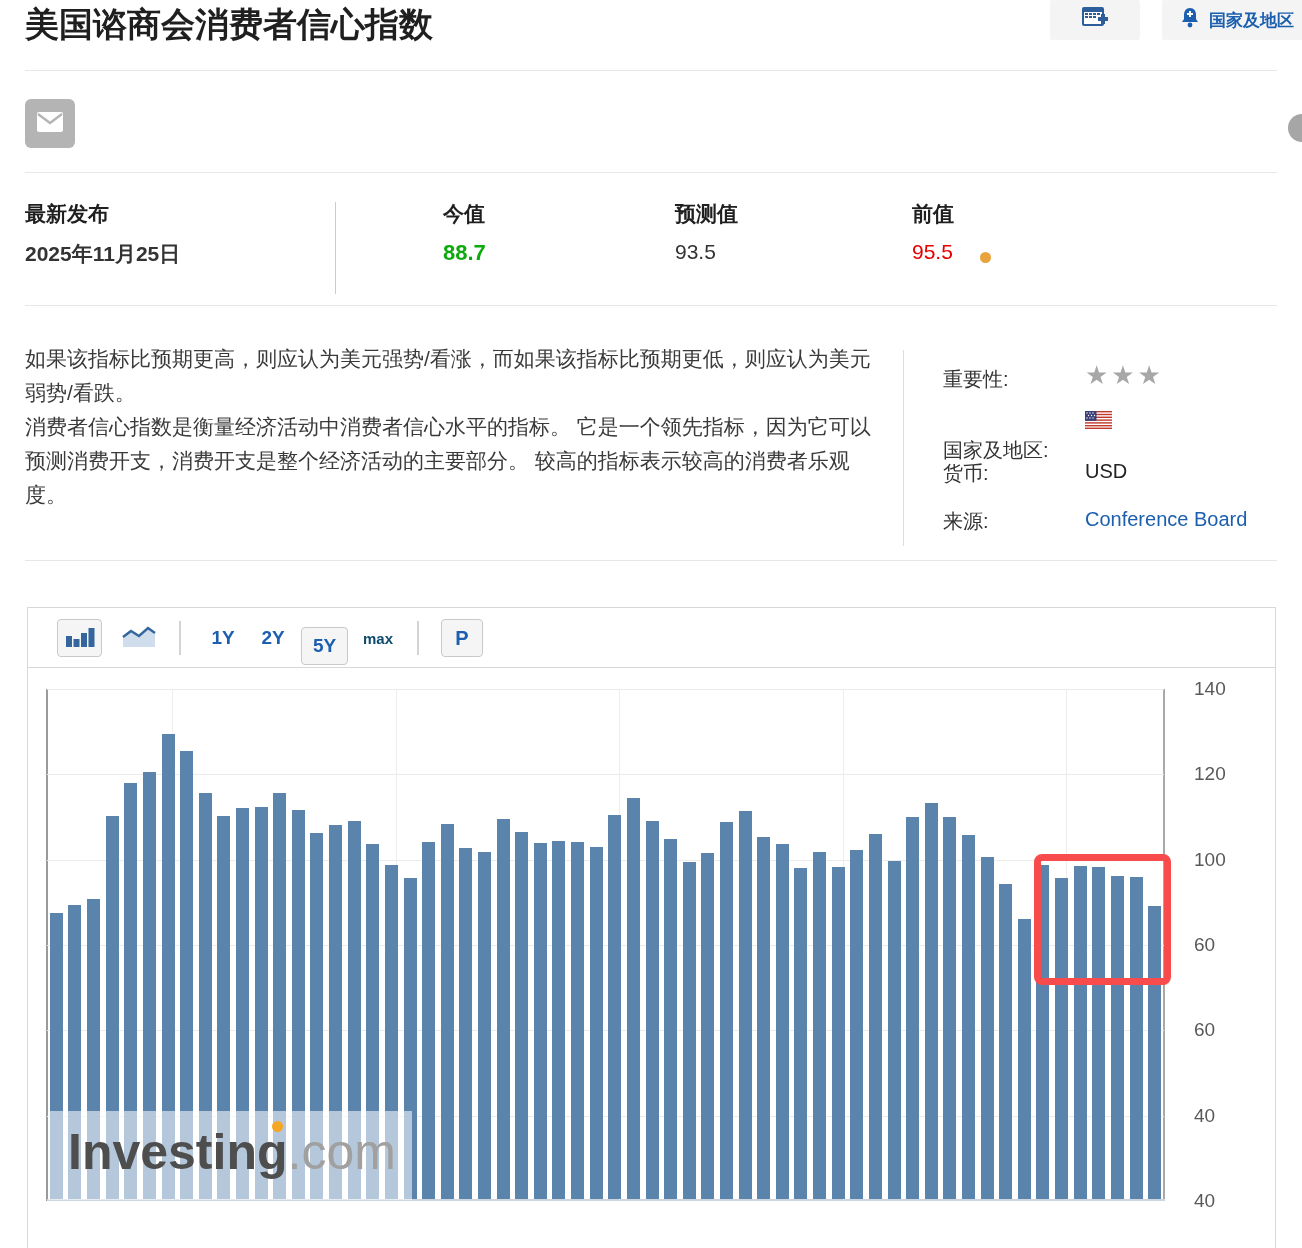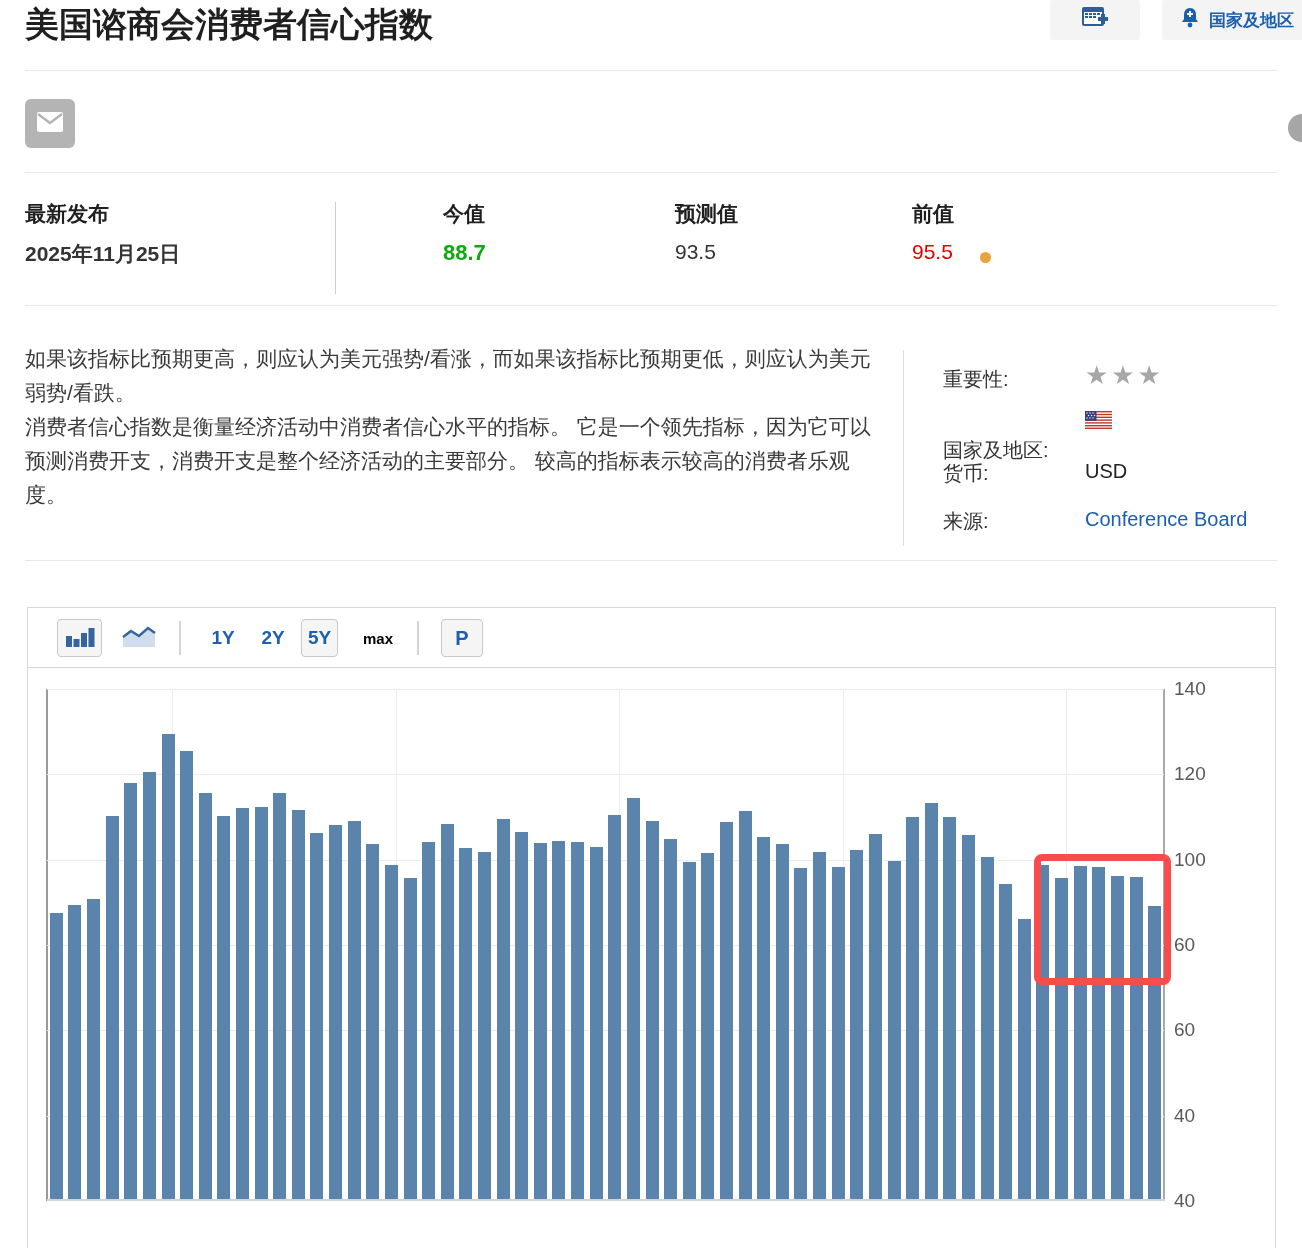--- a/index.html
+++ b/index.html
@@ -21,30 +21,30 @@
   .desc{left:25px;top:342px;width:848px;font-size:21px;line-height:34px;color:#3a3a3a;}
   .meta-label{font-size:20px;color:#333;}
   .meta-value{font-size:20px;color:#222;}
   .stars{font-size:26px;color:#a7a7a7;letter-spacing:3px;}
   .link{color:#1b5fae;cursor:pointer;}
   .card{left:27px;top:607px;width:1247px;height:641px;border:1px solid #d8d8d8;border-bottom:none;}
   .toolbar{position:absolute;left:0;top:0;width:100%;height:59px;border-bottom:1px solid #d8d8d8;}
   .tool-btn{position:absolute;top:11px;height:38px;border:1px solid #c9c9c9;background:#f5f5f5;border-radius:4px;box-sizing:border-box;display:flex;align-items:center;justify-content:center;cursor:pointer;}
   .tool-flat{position:absolute;top:11px;height:38px;display:flex;align-items:center;justify-content:center;cursor:pointer;}
   .range-txt{font-size:19px;font-weight:bold;color:#1b5fae;}
-  .max-txt{font-size:15px;font-weight:bold;color:#000000;}
+  .max-txt{font-size:15px;font-weight:bold;color:#0c4a6e;}
   .tdiv{position:absolute;top:13px;width:2px;height:34px;background:#d4d4d4;}
   .plot{position:absolute;left:19px;top:81px;width:1117px;height:512px;}
   .axis-left{position:absolute;left:-1px;top:0;width:2px;height:512px;background:#9a9a9a;}
   .axis-right{position:absolute;left:1116px;top:0;width:2px;height:512px;background:#a8a8a8;}
   .axis-bottom{position:absolute;left:0;top:510px;width:1118px;height:2px;background:#cdd6e0;}
   .grid-h{position:absolute;left:0;width:1117px;height:1px;background:#ebebeb;}
   .grid-v{position:absolute;top:0;width:1px;height:511px;background:#ededed;}
   .bar{position:absolute;bottom:2px;width:13px;background:#5b84ad;}
-  .y-label{position:absolute;font-size:19px;color:#595959;}
+  .y-label{position:absolute;font-size:19px;color:#595959;margin-left:20px;}
   .ylab-wrap{position:absolute;left:1146px;top:81px;width:60px;height:512px;}
   .hl-box{position:absolute;box-sizing:border-box;border:7px solid #f84b4b;border-radius:8px;z-index:5;}
   .watermark{position:absolute;left:1px;top:422px;width:364px;height:89px;background:rgba(255,255,255,0.55);z-index:4;}
   .wm-text{position:absolute;left:20px;top:12px;font-size:50px;font-weight:bold;color:#4e4e4e;white-space:nowrap;}
   .wm-com{font-weight:normal;color:#a0a0a0;}
   .wm-dot{position:absolute;left:224px;top:10px;width:11px;height:11px;border-radius:50%;background:#f5a623;}
 </style>
 </head>
 <body>
 
@@ -182,33 +182,37 @@
             <polygon points="2,24 2,14 10,8 18,13 27,5 34,10 34,24" fill="#cfdded"></polygon>
             <polyline points="2,14 10,8 18,13 27,5 34,10" fill="none" stroke="#34659c" stroke-width="2.4"></polyline>
           </svg>
         </span>
       </div>
 
       <div class="tdiv" style="left:151px;"></div>
 
       <div class="tool-flat range-txt" style="left:172px;width:46px;">1Y</div>
       <div class="tool-flat range-txt" style="left:222px;width:46px;">2Y</div>
-      <div class="tool-btn range-txt" style="left:273px;width:37px;">5Y</div>
+      <div class="tool-btn range-txt" style="left:273px;width:47px;margin-top:8px;">5Y</div>
       <div class="tool-flat max-txt" style="left:326px;width:48px;">max</div>
 
       <div class="tdiv" style="left:389px;"></div>
 
       <div class="tool-btn range-txt" style="left:413px;width:42px;font-size:20px;">P</div>
     </div>
 
     <div class="plot">
       <div class="axis-left"></div>
       <div class="axis-right"></div>
       <div class="axis-bottom"></div>
 
+      <div class="watermark">
+        <div class="wm-text"><span>Investing</span><span class="wm-com">.com</span></div>
+        <div class="wm-dot"></div>
+      </div>
     <div class="grid-h" style="top: 0px;"></div>
         <div class="grid-h" style="top: 85.3333px;"></div>
         <div class="grid-h" style="top: 170.667px;"></div>
         <div class="grid-h" style="top: 256px;"></div>
         <div class="grid-h" style="top: 341.333px;"></div>
         <div class="grid-h" style="top: 426.667px;"></div>
         <div class="grid-v" style="left: 125.317px;"></div>
         <div class="grid-v" style="left: 348.717px;"></div>
         <div class="grid-v" style="left: 572.117px;"></div>
         <div class="grid-v" style="left: 795.517px;"></div>

